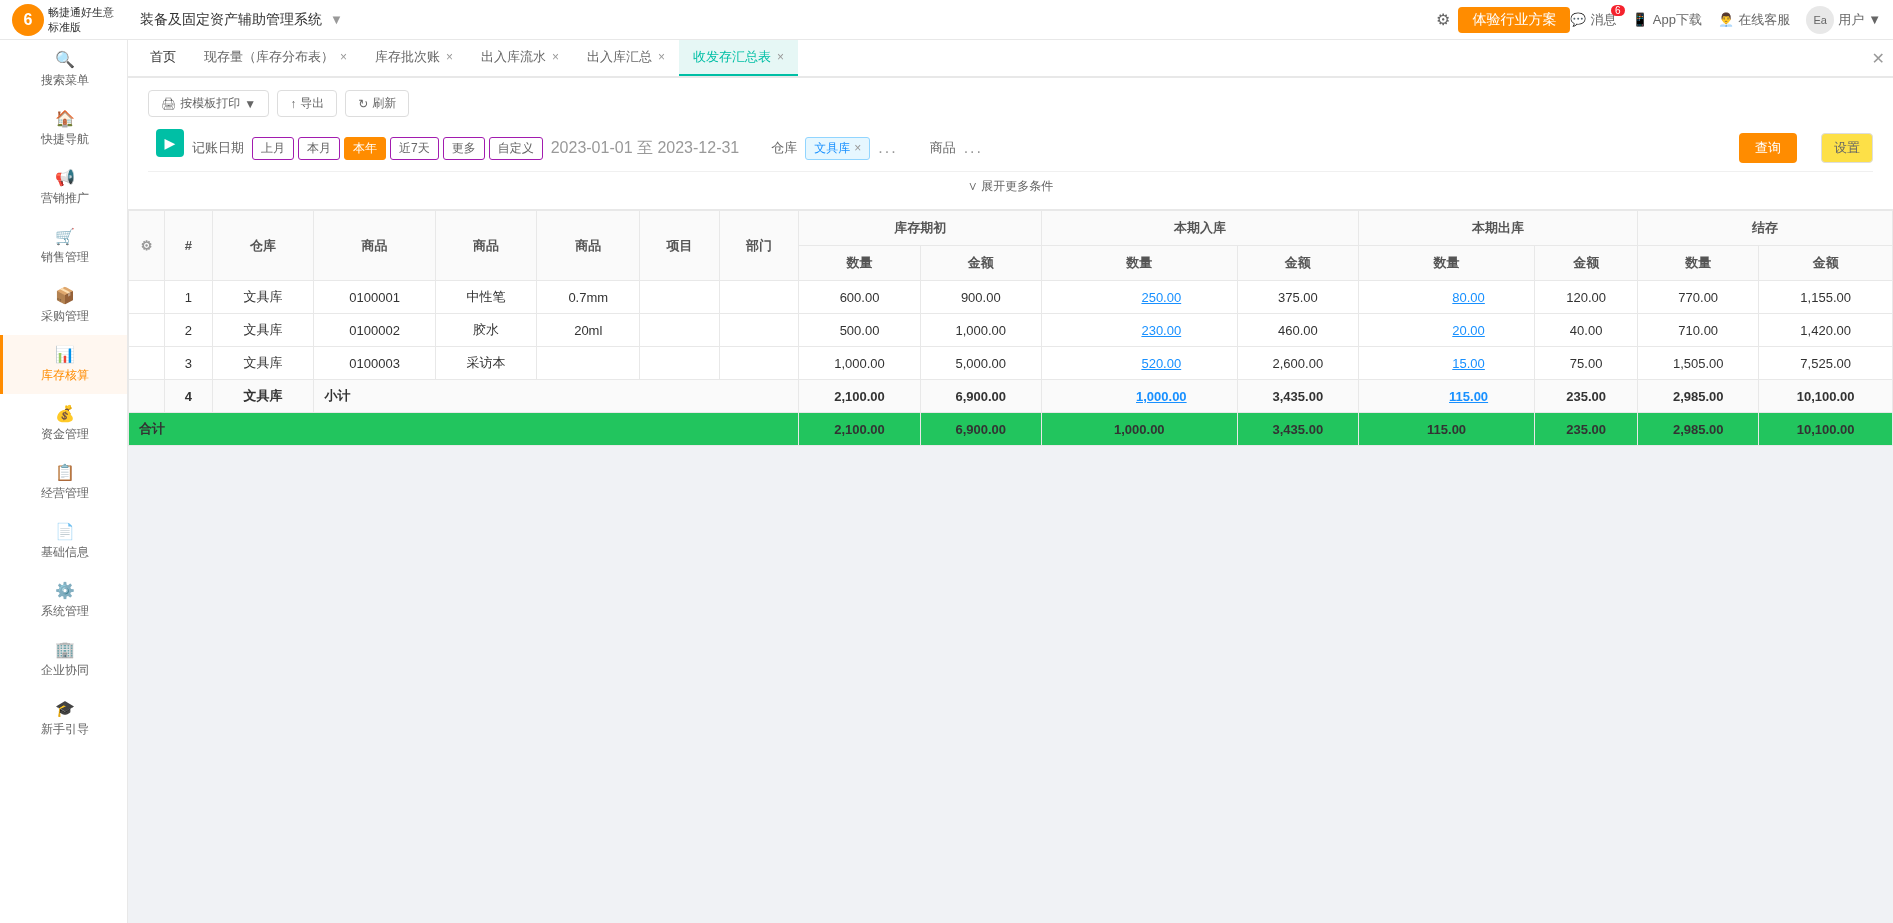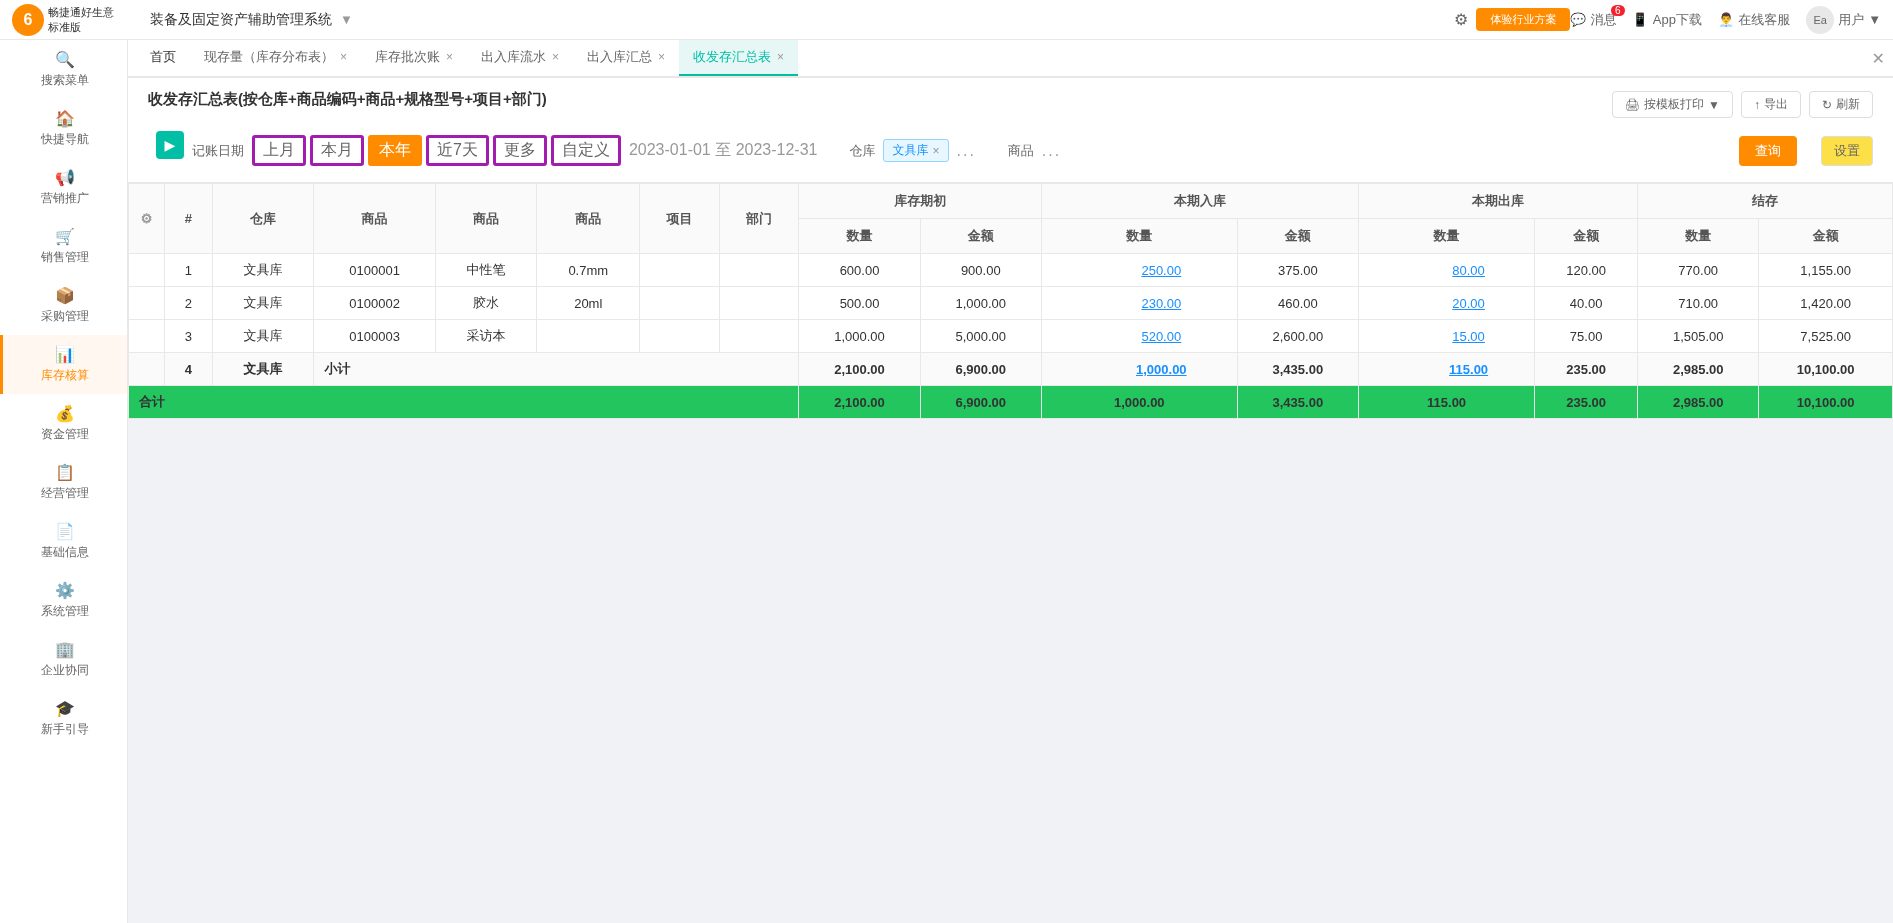--- a/index.html
+++ b/index.html
@@ -12,22 +12,22 @@
     .sidebar { width: 128px; background: #fff; border-right: 1px solid #e8e8e8; flex-shrink: 0; display: flex; flex-direction: column; }
     .content-area { flex: 1; display: flex; flex-direction: column; overflow: hidden; }
     .tab-bar { display: flex; align-items: center; background: #fff; border-bottom: 2px solid #e8e8e8; height: 38px; flex-shrink: 0; padding-left: 8px; }
     .page-content { flex: 1; overflow: auto; padding: 0; background: #f0f2f5; }
 
     
     .logo-area { display: flex; align-items: center; width: 128px; flex-shrink: 0; }
     .logo-icon { width: 32px; height: 32px; background: #ff8c00; border-radius: 50%; display: flex; align-items: center; justify-content: center; color: #fff; font-size: 16px; font-weight: bold; margin-right: 4px; }
     .logo-text { font-size: 11px; color: #333; line-height: 1.3; }
     .system-title { flex: 1; display: flex; align-items: center; gap: 8px; }
-    .system-name { font-size: 14px; color: #333; margin-left: 10px; }
-    .top-btn { background: #ff8c00; color: #fff; border: none; padding: 4px 14px; border-radius: 4px; cursor: pointer; font-size: 11px; margin-left: 8px; }
+    .system-name { font-size: 14px; color: #333; margin-left: 0; }
+    .top-btn { background: #ff8c00; color: #fff; border: none; padding: 4px 14px; border-radius: 4px; cursor: pointer; font-size: 14px; margin-left: 8px; }
     .settings-icon { color: #666; font-size: 16px; cursor: pointer; margin-left: 8px; }
     .top-right { margin-left: auto; display: flex; align-items: center; gap: 16px; }
     .top-right-item { display: flex; align-items: center; gap: 4px; color: #666; font-size: 13px; cursor: pointer; position: relative; }
     .badge { background: #f5222d; color: #fff; border-radius: 10px; font-size: 10px; padding: 0 4px; position: absolute; top: -6px; right: -8px; }
     .user-avatar { width: 28px; height: 28px; background: #e8e8e8; border-radius: 50%; display: flex; align-items: center; justify-content: center; font-size: 11px; color: #666; }
 
     
     .sidebar-item { display: flex; flex-direction: column; align-items: center; justify-content: center; padding: 10px 4px; cursor: pointer; color: #666; font-size: 12px; border-left: 3px solid transparent; }
     .sidebar-item.active { background: #fff7f0; color: #ff8c00; border-left-color: #ff8c00; }
     .sidebar-icon { font-size: 16px; margin-bottom: 3px; }
@@ -38,21 +38,21 @@
     .tab-close { margin-left: 6px; font-size: 12px; color: #999; cursor: pointer; }
     .main-tab { color: #333; font-weight: 500; }
     .close-all-btn { margin-left: auto; margin-right: 8px; color: #999; cursor: pointer; font-size: 16px; }
 
     
     .page-inner { background: #fff; margin: 0; padding: 0; }
     .page-header { padding: 12px 20px 8px; border-bottom: 1px solid #e8e8e8; }
     .page-title { font-size: 15px; font-weight: 600; color: #333; margin-bottom: 10px; }
     .filter-label { color: #666; font-size: 13px; }
     .date-btns { display: flex; gap: 4px; }
-    .date-btn { padding: 2px 8px; border: 3px solid #a21caf; border-radius: 3px; cursor: pointer; font-size: 16px; color: #666; background: #fff; }
+    .date-btn { padding: 2px 8px; border: 1px solid #a21caf; border-radius: 3px; cursor: pointer; font-size: 12px; color: #666; background: #fff; }
     .date-btn.active { background: #ff8c00; color: #fff; border-color: #ff8c00; }
     .date-range { font-size: 16px; color: #999; }
     .filter-tag { display: flex; align-items: center; background: #e6f7ff; border: 1px solid #91d5ff; border-radius: 3px; padding: 2px 8px; font-size: 12px; color: #1890ff; }
     .filter-tag-close { margin-left: 4px; cursor: pointer; color: #999; }
     .more-dots { color: #999; cursor: pointer; font-size: 16px; letter-spacing: 2px; }
     .btn-query { background: #ff8c00; color: #fff; border: none; padding: 5px 16px; border-radius: 4px; cursor: pointer; font-size: 13px; }
     .btn-settings { background: #fde047; color: #666; border: 1px solid #ddd; padding: 5px 12px; border-radius: 4px; cursor: pointer; font-size: 13px; }
     .expand-bar { display: flex; align-items: center; justify-content: center; padding: 6px; border-top: 1px solid #f0f0f0; color: #666; font-size: 12px; cursor: pointer; }
     .toolbar-btn { display: flex; align-items: center; gap: 4px; padding: 4px 12px; border: 1px solid #ddd; border-radius: 4px; cursor: pointer; font-size: 12px; color: #666; background: #fff; }
     .print-btn { background: #fff; }
@@ -194,21 +194,20 @@
           <span class="tab-close">×</span>
         </div>
         <span class="close-all-btn">✕</span>
       </div>
 
       <div class="page-content">
         <div class="page-inner">
 
           <div class="page-header">
             <div style="display:flex; align-items:center; justify-content:space-between; margin-bottom:8px;">
-              <h2 class="page-title">收发存汇总表(按仓库+商品编码+商品+规格型号+项目+部门)</h2>
               <div style="display:flex; align-items:center; gap:8px;">
                 <div class="toolbar-btn print-btn">
                   <span>🖨</span>
                   <span>按模板打印</span>
                   <span>▼</span>
                 </div>
                 <div class="toolbar-btn export-btn">
                   <span>↑</span>
                   <span>导出</span>
                 </div>
@@ -245,20 +244,23 @@
                   <span class="more-dots">...</span>
 
                   <div style="margin-left:auto; display:flex; gap:24px;">
                     <button class="btn-query">查询</button>
                     <button class="btn-settings">设置</button>
                   </div>
                 </div>
               </div>
             </div>
 
+            <div class="expand-bar">
+              <span>∨ 展开更多条件</span>
+            </div>
           </div>
 
           <div class="table-wrap">
             <table>
               <thead>
                 <tr class="group-header">
                   <th rowspan="2" class="settings-col">⚙</th>
                   <th rowspan="2">#</th>
                   <th rowspan="2">仓库</th>
                   <th rowspan="2">商品</th>

